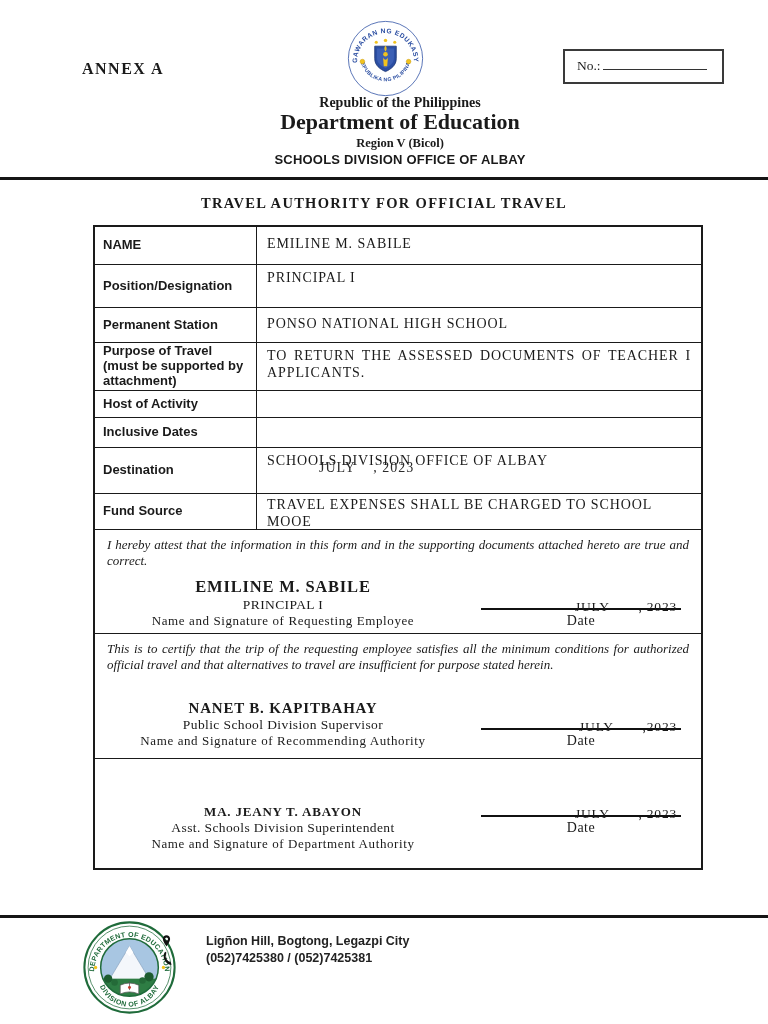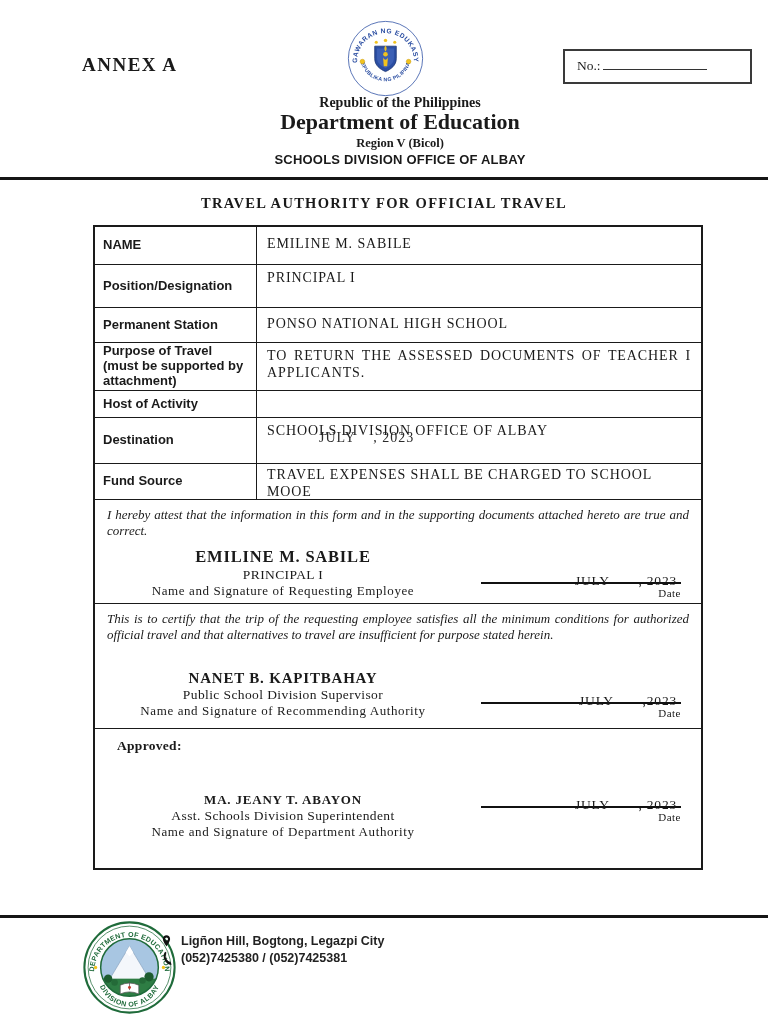--- a/index.html
+++ b/index.html
@@ -2,22 +2,22 @@
 <html><head>
 <meta charset="utf-8">
 <style>
   * { margin:0; padding:0; box-sizing:border-box; }
   html,body { width:768px; height:1024px; background:#ffffff; overflow:hidden; }
   body { position:relative; font-family:"Liberation Serif", serif; color:#1a1a1a; }
 
   .abs { position:absolute; }
 
   
-  .annex { left:82px; top:54px; font-weight:bold; font-size:19px; letter-spacing:1.5px; }
-  .no-box { left:563px; top:49px; width:189px; height:35px; border:2px solid #3a3a3a;
+  .annex { left:82px; top:60px; font-weight:bold; font-size:16px; letter-spacing:1.5px; }
+  .no-box { left:563px; top:49px; width:161px; height:35px; border:2px solid #3a3a3a;
             padding:7px 0 0 12px; font-size:13.5px; }
   .no-line { display:inline-block; width:104px; border-bottom:1.5px solid #333; height:12px; margin-left:2px; }
 
   .seal-top { left:347px; top:20px; width:77px; height:77px; }
 
   .hdr { left:16px; width:768px; text-align:center; }
   .hdr-republic { top:95px; font-size:14px; font-weight:bold; }
   .hdr-dept { top:109px; font-size:22px; font-weight:bold; }
   .hdr-region { top:136px; font-size:12.5px; font-weight:bold; }
   .hdr-office { top:152px; font-size:13px; font-weight:bold; font-family:"Liberation Sans", sans-serif; letter-spacing:0.2px; }
@@ -46,27 +46,27 @@
   .sig-row { display:flex; }
   .mt0 { margin-top:9px; } .mt1 { margin-top:27px; } .mt2 { margin-top:39px; }
   .sig-left { width:352px; text-align:center; }
   .sig-name { font-weight:bold; font-size:16.5px; letter-spacing:0.8px; line-height:1.15; }
   .sig-pos { font-size:13.5px; letter-spacing:0.4px; line-height:1.2; }
   .sig-role { font-size:13px; letter-spacing:0.6px; line-height:1.25; }
   .sig-right { flex:1; display:flex; flex-direction:column; justify-content:flex-end; padding:0 8px 0 22px; }
   .sig-right.raised { margin-bottom:17px; }
   .date-line { border-bottom:2px solid #111; height:12px; position:relative; margin-bottom:3px; }
   .date-text { position:absolute; right:4px; bottom:-7px; font-size:13.5px; letter-spacing:0.8px; white-space:pre; }
-  .date-label { text-align:right; font-size:11px; letter-spacing:0.5px; }
+  .date-label { text-align:center; font-size:14px; letter-spacing:0.5px; }
 
   
   .rule-bottom { left:0; top:915px; width:768px; height:2.5px; background:#151515; }
   .seal-bottom { left:83px; top:921px; width:93px; height:93px; }
   .contact { left:159px; top:933px; }
-  .contact-row { display:flex; align-items:center; height:16.5px; }
+  .contact-row { display:flex; align-items:center; height:16.5px;gap:25px; }
   .contact-icon { width:15px; display:flex; justify-content:center; margin-right:7px; }
   .contact-text { font-family:"Liberation Sans", sans-serif; font-weight:bold; font-size:12.5px; color:#222; }
 </style>
 </head>
 <body>
 
 <div class="abs annex">ANNEX A</div>
 
 <svg class="abs seal-top" viewBox="0 0 100 100">
   <defs>
@@ -125,20 +125,24 @@
   <div class="frow r3">
     <div class="flabel">Purpose of Travel (must be supported by attachment)</div>
     <div class="fvalue justify">TO RETURN THE ASSESSED DOCUMENTS OF TEACHER I APPLICANTS.</div>
   </div>
 
   <div class="frow r4">
     <div class="flabel">Host of Activity</div>
     <div class="fvalue"></div>
   </div>
 
+  <div class="frow r5">
+    <div class="flabel">Inclusive Dates</div>
+    <div class="fvalue"></div>
+  </div>
 
   <div class="frow r6">
     <div class="flabel">Destination</div>
     <div class="fvalue">
       <span class="ghost">JULY    , 2023</span>
       <span class="dest-main">SCHOOLS DIVISION OFFICE OF ALBAY</span>
     </div>
   </div>
 
   <div class="frow r7">
@@ -174,21 +178,20 @@
       <div class="sig-right">
         <div class="date-line">
           <span class="date-text">JULY       ,2023</span>
         </div>
         <div class="date-label">Date</div>
       </div>
     </div>
   </div>
 
   <div class="sig-section s2">
-    <div class="approved">Approved:</div>
     <div class="sig-row mt2">
       <div class="sig-left">
         <div class="sig-name" style="font-size:13px">MA. JEANY T. ABAYON</div>
         <div class="sig-pos">Asst. Schools Division Superintendent</div>
         <div class="sig-role">Name and Signature of Department Authority</div>
       </div>
       <div class="sig-right raised">
         <div class="date-line">
           <span class="date-text">JULY       , 2023</span>
         </div>

